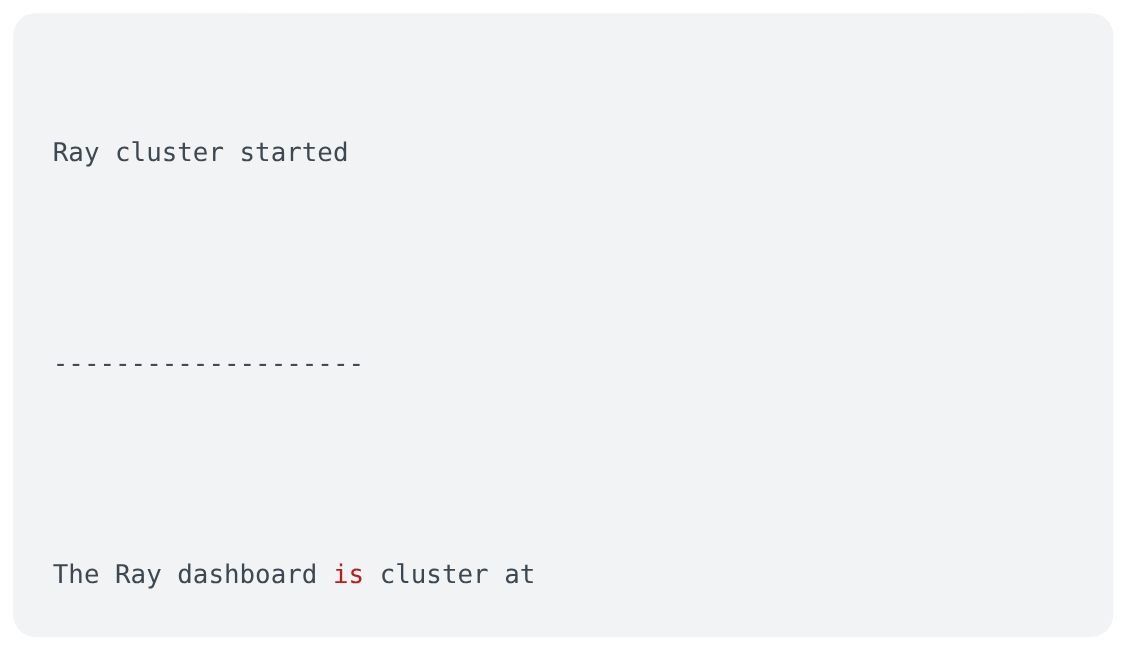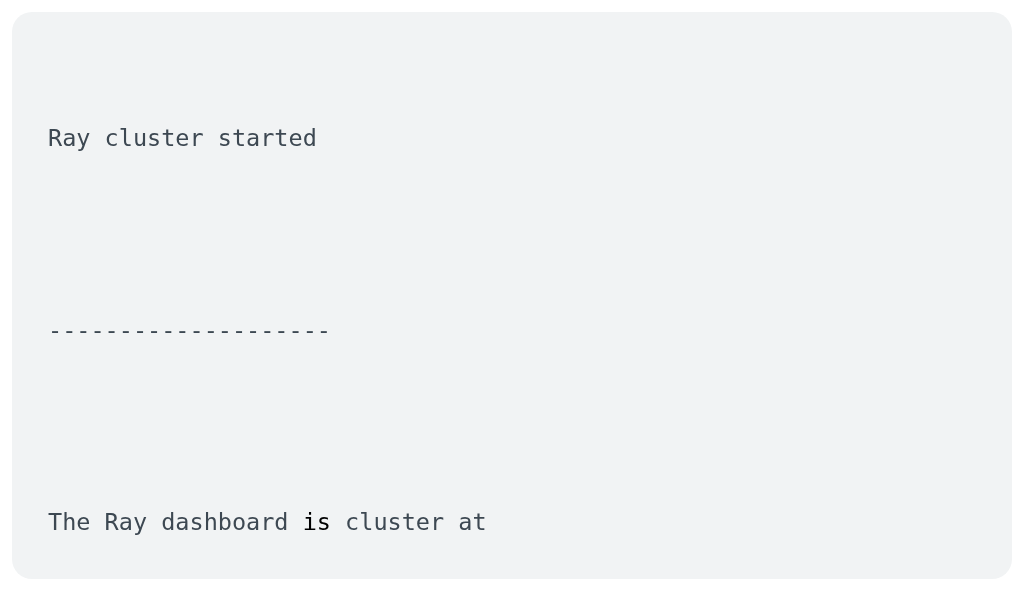--- a/index.html
+++ b/index.html
@@ -30,21 +30,21 @@
     line-height: 32px;
     letter-spacing: 0;
     color: #3d4852;
     white-space: pre-wrap;
     overflow-wrap: anywhere;
     word-break: break-word;
   }
   .line {
     min-height: 32px;
   }
-  .kw  { color: #000000; }
+  .kw  { color: #b91c1c; }
 </style>
 </head>
 <body>
 
 <div class="card">
   <div class="code">
     <div class="line">Ray cluster started</div>
     <div class="line"></div>
     <div class="line">--------------------</div>
     <div class="line"></div>

